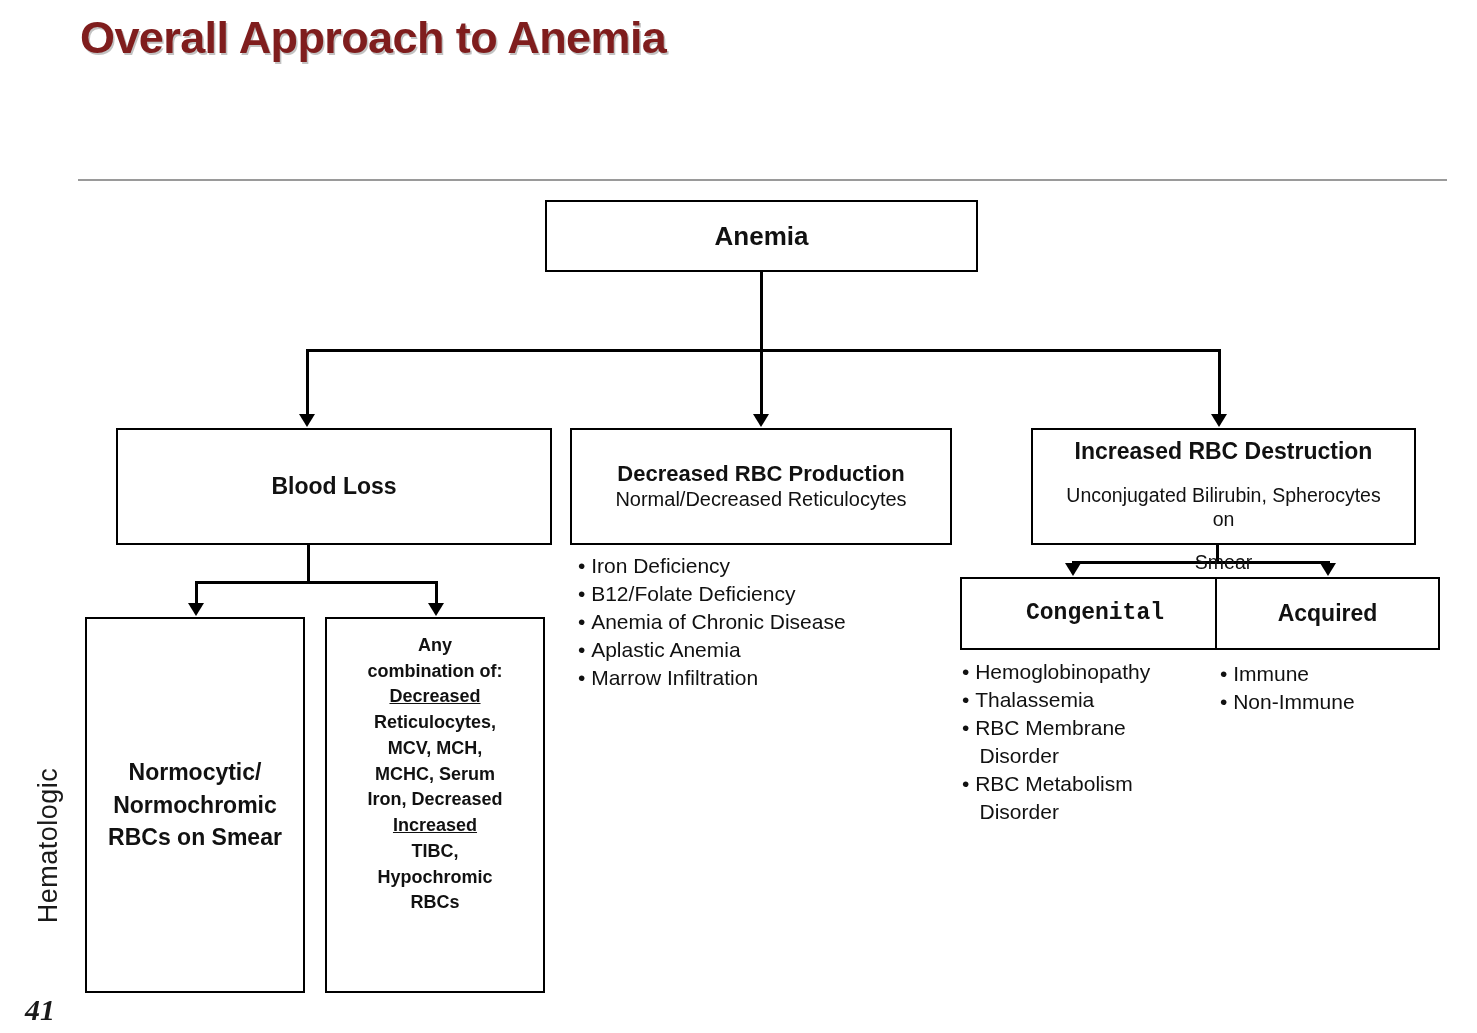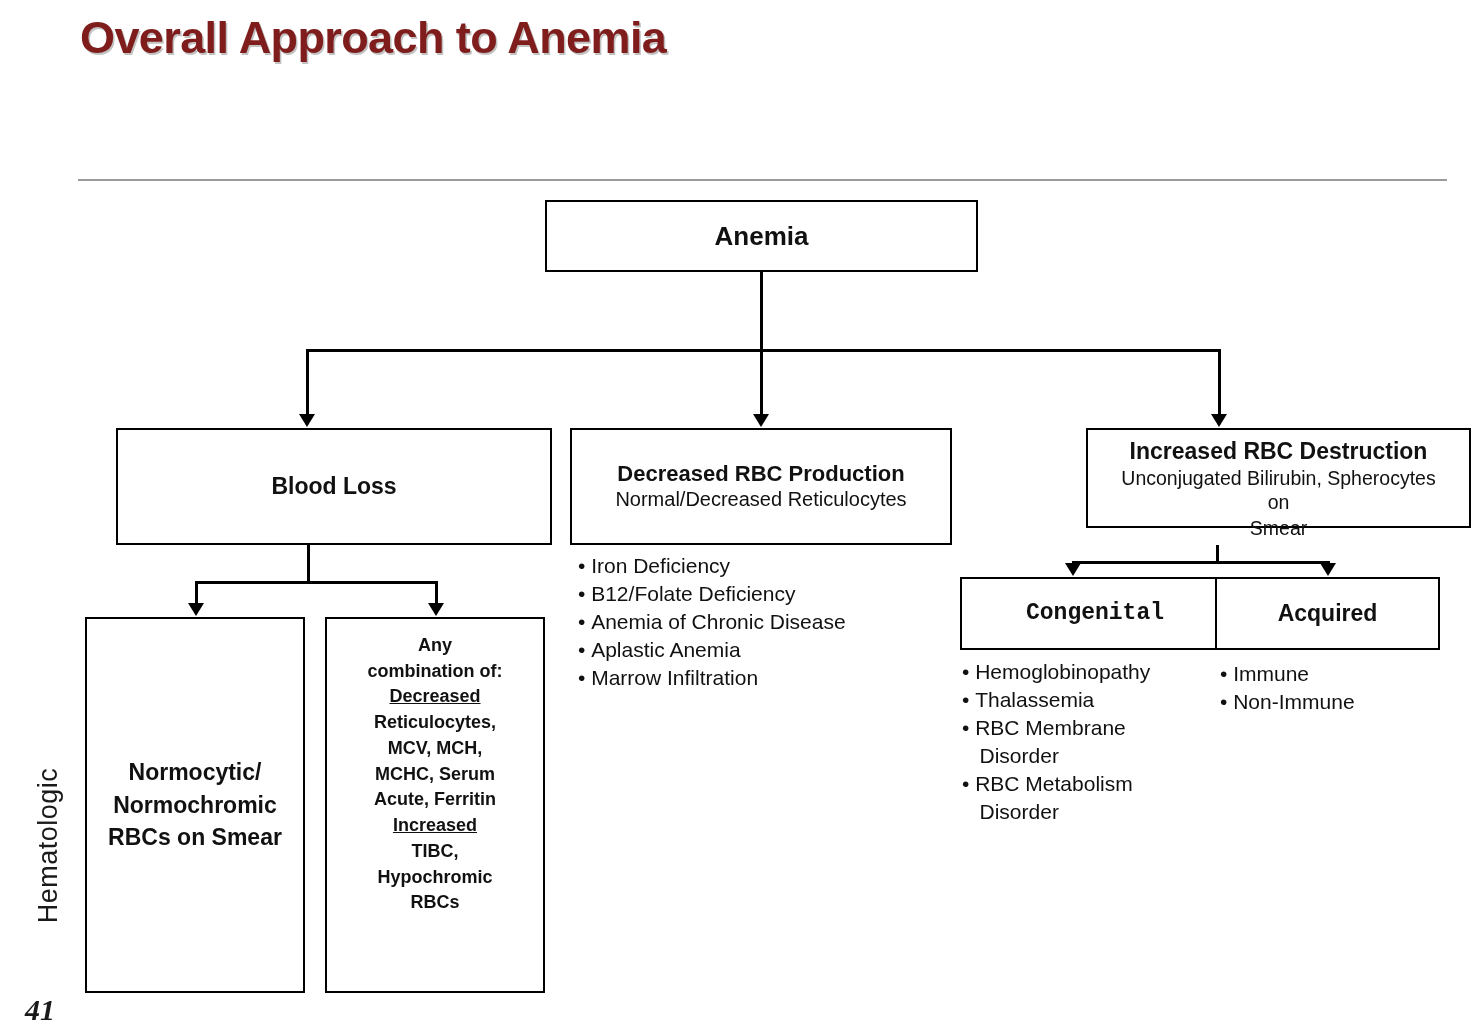--- a/index.html
+++ b/index.html
@@ -89,22 +89,22 @@
   #node-anemia      { left:545px;  top:200px; width:433px; height:72px; }
   #node-anemia .title { font-size:26px; }
 
   #node-bloodloss   { left:116px;  top:428px; width:436px; height:117px; }
   #node-bloodloss .title { font-size:23px; }
 
   #node-decreased   { left:570px;  top:428px; width:382px; height:117px; }
   #node-decreased .title    { font-size:22px; }
   #node-decreased .subtitle { font-size:20px; margin-top:0; }
 
-  #node-increased   { left:1086px; top:428px; width:385px; height:100px;
-                      justify-content:flex-start; padding-top:8px; }
+  #node-increased   { left:1031px; top:428px; width:385px; height:117px;
+                      justify-content:flex-start; padding-top:8px;gap:17px; }
   #node-increased .title    { font-size:23px; }
   #node-increased .subtitle { font-size:19.5px; margin-top:2px; }
 
   #node-congenital  { left:960px;  top:577px; width:270px; height:73px;font-family:Liberation Mono, monospace; }
   #node-congenital .title { font-size:23px; }
 
   #node-acquired    { left:1215px; top:577px; width:225px; height:73px; }
   #node-acquired .title { font-size:23px; }
 
   #node-normocytic  { left:85px;   top:617px; width:220px; height:376px; }
@@ -244,21 +244,21 @@
   </div>
 </div>
 
 <div class="node" id="node-anycombo">
     <div class="combo-line">Any</div>
     <div class="combo-line">combination of:</div>
     <div class="combo-line underline">Decreased</div>
     <div class="combo-line">Reticulocytes,</div>
     <div class="combo-line">MCV, MCH,</div>
     <div class="combo-line">MCHC, Serum</div>
-    <div class="combo-line">Acute, Ferritin</div>
+    <div class="combo-line">Iron, Decreased</div>
     <div class="combo-line underline">Increased</div>
     <div class="combo-line">TIBC,</div>
     <div class="combo-line">Hypochromic</div>
     <div class="combo-line">RBCs</div>
   </div>
 
 <div class="bullets" id="bullets-decreased">
     <div class="bullet-item"><span>•&nbsp;</span><span>Iron Deficiency</span></div>
     <div class="bullet-item"><span>•&nbsp;</span><span>B12/Folate Deficiency</span></div>
     <div class="bullet-item"><span>•&nbsp;</span><span>Anemia of Chronic Disease</span></div>

